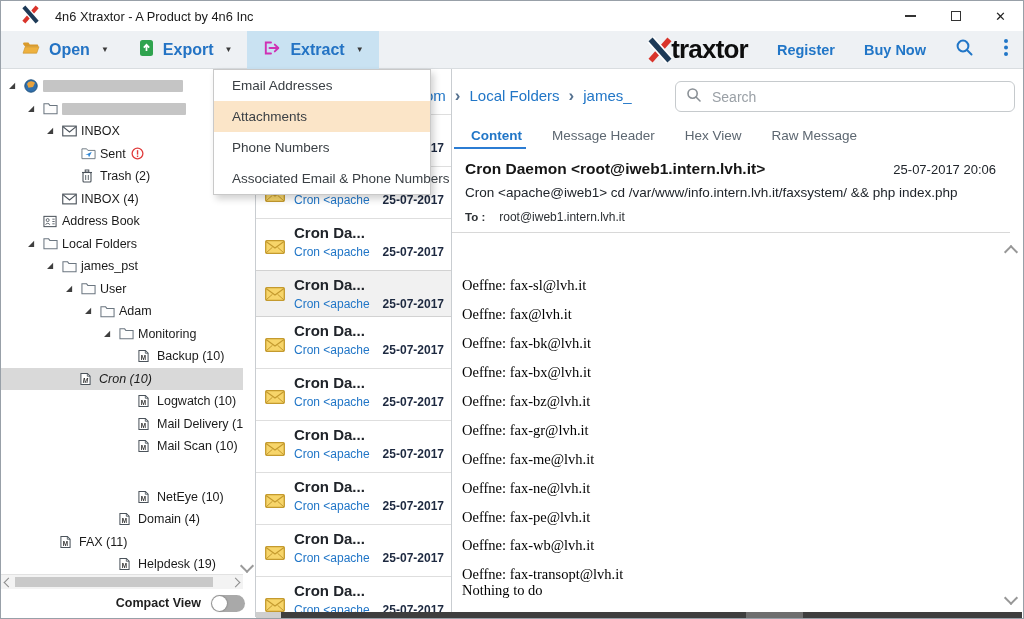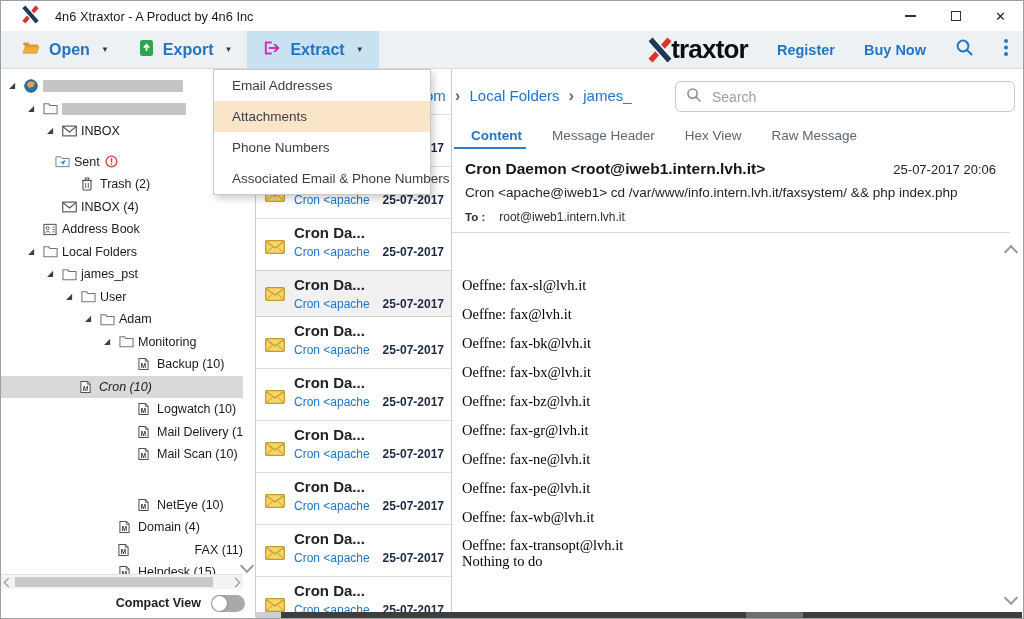--- a/index.html
+++ b/index.html
@@ -194,21 +194,21 @@
         <div class="trow" style="padding-left: 46px;">
           <span class="arrow">◢</span>
           <span class="ticon">
             <svg width="15" height="12" viewBox="0 0 16 12">
               <rect x="0.8" y="0.8" width="14.4" height="10.4" fill="#fff" stroke="#4a525a" stroke-width="1.2"></rect>
               <path d="M1 1.3 L8 7 L15 1.3" fill="none" stroke="#4a525a" stroke-width="1.2"></path>
             </svg>
           </span>
           <span>INBOX</span>
         </div>
-        <div class="trow" style="padding-left: 39px; margin-top: 8px;">
+        <div class="trow" style="padding-left: 65px;">
           <span class="arrow"></span>
           <span class="ticon">
             <svg width="15" height="13" viewBox="0 0 16 13">
               <path d="M1 3 V1.5 h5 l1.3 1.7 H15 V12 H1 Z" fill="#fff" stroke="#6b7680" stroke-width="1"></path>
               <path d="M4.6 8.2 L11.5 4.6 L8.6 10.4 L7.5 7.9 Z" fill="#2e86d6"></path>
             </svg>
           </span>
           <span>Sent</span>
           <span class="warn">
             <svg width="13" height="13" viewBox="0 0 14 14">
@@ -370,41 +370,41 @@
           <span class="arrow"></span>
           <span class="ticon">
             <svg width="11" height="14" viewBox="0 0 12 14">
               <path d="M1 1 h7 l3 3 v9 H1 Z" fill="#fff" stroke="#4a525a" stroke-width="1.1"></path>
               <path d="M8 1 v3 h3" fill="none" stroke="#4a525a" stroke-width="0.9"></path>
               <text x="3" y="11" font-size="7" font-weight="bold" fill="#333" font-family="sans-serif">M</text>
             </svg>
           </span>
           <span>Domain (4)</span>
         </div>
-        <div class="trow" style="padding-left: 44px; justify-content: space-between;">
+        <div class="trow" style="padding-left: 44px;">
           <span class="arrow"></span>
           <span class="ticon">
             <svg width="11" height="14" viewBox="0 0 12 14">
               <path d="M1 1 h7 l3 3 v9 H1 Z" fill="#fff" stroke="#4a525a" stroke-width="1.1"></path>
               <path d="M8 1 v3 h3" fill="none" stroke="#4a525a" stroke-width="0.9"></path>
               <text x="3" y="11" font-size="7" font-weight="bold" fill="#333" font-family="sans-serif">M</text>
             </svg>
           </span>
           <span>FAX (11)</span>
         </div>
         <div class="trow" style="padding-left: 103px;">
           <span class="arrow"></span>
           <span class="ticon">
             <svg width="11" height="14" viewBox="0 0 12 14">
               <path d="M1 1 h7 l3 3 v9 H1 Z" fill="#fff" stroke="#4a525a" stroke-width="1.1"></path>
               <path d="M8 1 v3 h3" fill="none" stroke="#4a525a" stroke-width="0.9"></path>
               <text x="3" y="11" font-size="7" font-weight="bold" fill="#333" font-family="sans-serif">M</text>
             </svg>
           </span>
-          <span>Helpdesk (15)</span>
+          <span>Helpdesk (19)</span>
         </div>
         <div class="trow" style="padding-left: 103px;">
           <span class="arrow"></span>
           <span class="ticon">
             <svg width="15" height="12" viewBox="0 0 16 12">
               <rect x="0.8" y="0.8" width="14.4" height="10.4" fill="#fff" stroke="#4a525a" stroke-width="1.2"></rect>
               <path d="M1 1.3 L8 7 L15 1.3" fill="none" stroke="#4a525a" stroke-width="1.2"></path>
             </svg>
           </span>
           <span>INBOX (10)</span>
@@ -603,20 +603,21 @@
       </div>
     </div>
     <div class="msg-body">
         <div id="bodylines">
           <div class="bline g">Oeffne: fax-sl@lvh.it</div>
           <div class="bline g">Oeffne: fax@lvh.it</div>
           <div class="bline g">Oeffne: fax-bk@lvh.it</div>
           <div class="bline g">Oeffne: fax-bx@lvh.it</div>
           <div class="bline g">Oeffne: fax-bz@lvh.it</div>
           <div class="bline g">Oeffne: fax-gr@lvh.it</div>
+          <div class="bline g">Oeffne: fax-me@lvh.it</div>
           <div class="bline g">Oeffne: fax-ne@lvh.it</div>
           <div class="bline g">Oeffne: fax-pe@lvh.it</div>
           <div class="bline g">Oeffne: fax-wb@lvh.it</div>
           <div class="bline">Oeffne: fax-transopt@lvh.it</div>
           <div class="bline">Nothing to do</div>
         </div>
       </div>
     <div class="chev up"></div>
     <div class="chev down"></div>
   </div>

